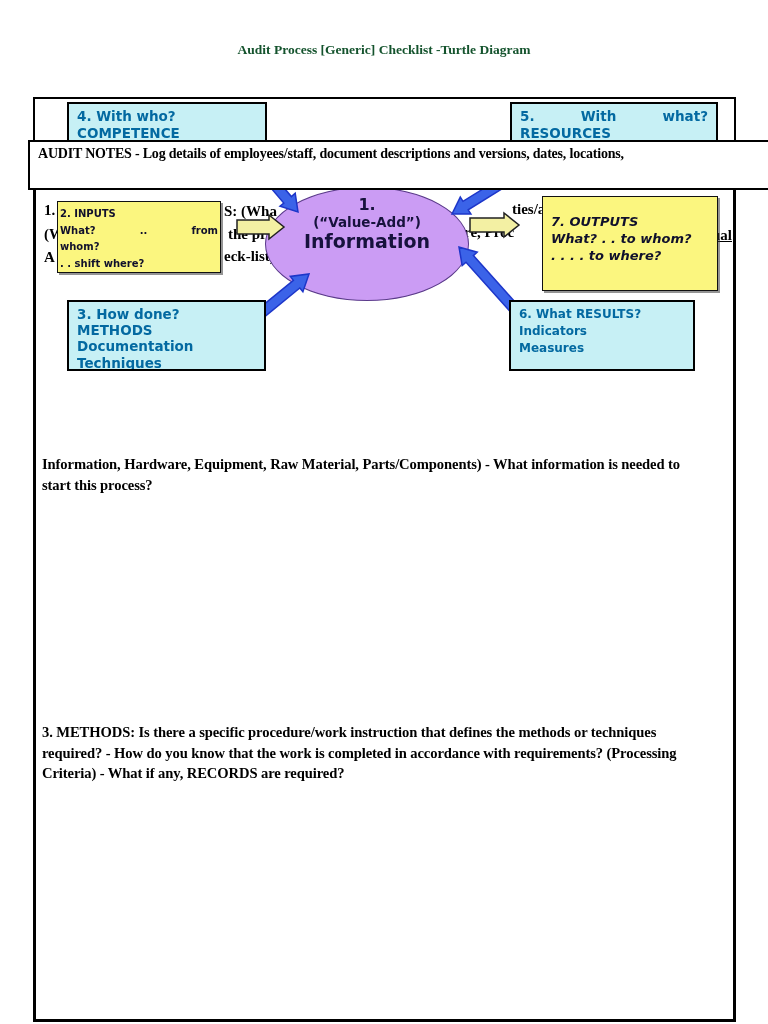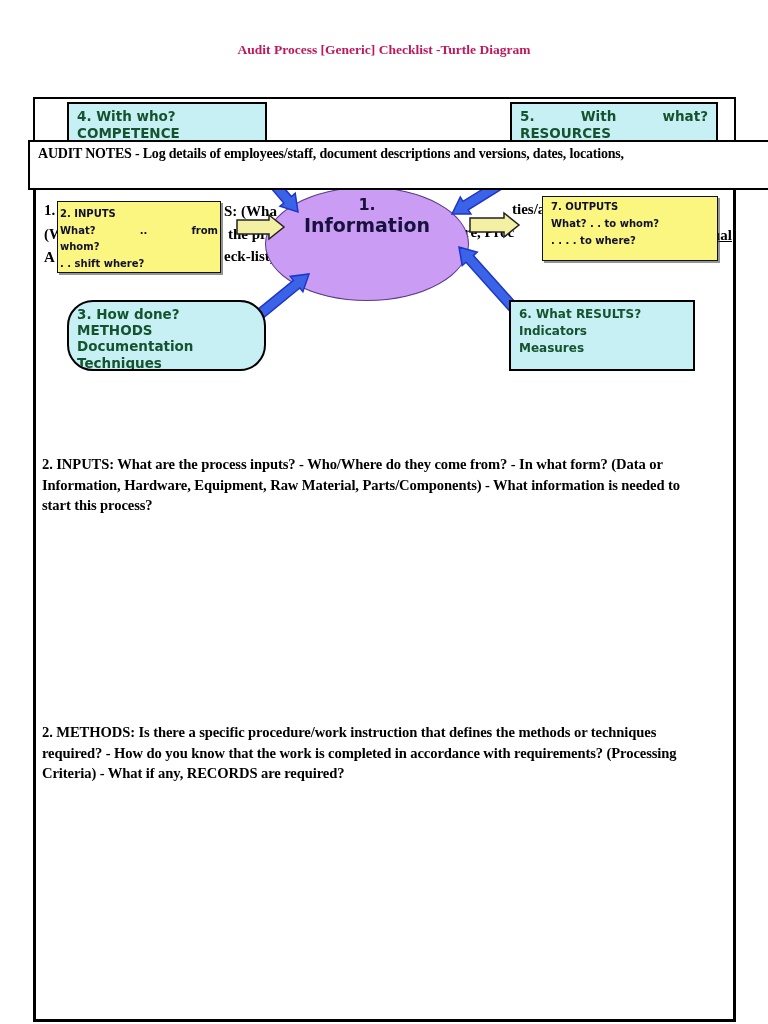--- a/index.html
+++ b/index.html
@@ -1,38 +1,38 @@
 <!DOCTYPE html>
 <html><head>
 <meta charset="utf-8">
 <style>
   html,body{margin:0;padding:0;background:#ffffff;}
   #page{position:relative;width:768px;height:1024px;background:#fff;overflow:hidden;
         font-family:"Liberation Serif", serif;}
   .abs{position:absolute;}
 
   
-  #title{left:0;top:42px;width:768px;text-align:center;font-weight:bold;font-size:13.5px;color:#be185d;}
+  #title{left:0;top:42px;width:768px;text-align:center;font-weight:bold;font-size:13.5px;color:#14532d;}
 
   
   #top-strip{left:33px;top:97px;width:699px;height:44px;background:#fff;border:2px solid #000;z-index:1;}
   #main-frame{left:33px;top:186px;width:697px;height:830px;background:#fff;border:3px solid #000;z-index:0;}
   #notes-box{left:28px;top:140px;width:727px;height:42px;background:#fff;border:2px solid #000;z-index:6;
              padding:2px 8px;font-weight:bold;font-size:14px;color:#000;line-height:20px;white-space:nowrap;letter-spacing:-0.2px;}
 
   
   .cyanbox{background:#C7F0F5;border:2px solid #000;font-family:"DejaVu Sans",sans-serif;
-           font-weight:bold;color:#14532d;z-index:5;overflow:hidden;}
+           font-weight:bold;color:#0369a1;z-index:5;overflow:hidden;}
   .yellowbox{background:#FBF67F;border:1.5px solid #111;box-shadow:2px 2px 0 rgba(60,60,60,.55);
            font-family:"DejaVu Sans",sans-serif;font-weight:bold;color:#10102c;z-index:5;overflow:hidden;}
   #box-competence{left:67px;top:102px;width:180px;height:46px;padding:4px 8px;font-size:13.5px;line-height:16.5px;}
   #box-resources{left:510px;top:102px;width:188px;height:46px;padding:4px 8px;font-size:13.5px;line-height:16.5px;}
   #box-inputs{left:57px;top:201px;width:158px;height:62px;padding:4px 2px;font-size:10px;line-height:16.5px;}
-  #box-outputs{left:542px;top:196px;width:158px;height:61px;padding:1px 8px;font-size:10px;line-height:17px;}
-  #box-methods{left:67px;top:300px;width:179px;height:59px;padding:4px 8px;font-size:13.5px;line-height:16.2px;border-radius:26px;}
+  #box-outputs{left:542px;top:196px;width:158px;height:61px;padding:16px 8px;font-size:13px;line-height:17px;font-style:italic;}
+  #box-methods{left:67px;top:300px;width:179px;height:59px;padding:4px 8px;font-size:13.5px;line-height:16.2px;}
   #box-results{left:509px;top:300px;width:166px;height:59px;padding:4px 8px;font-size:12px;line-height:17px;}
   .jrow{display:flex;justify-content:space-between;}
 
   
   #ellipse{left:265px;top:187px;width:202px;height:112px;background:#CB9CF4;border:1px solid #5a3a8a;
            border-radius:50%;z-index:3;text-align:center;font-family:"DejaVu Sans",sans-serif;
            font-weight:bold;color:#17123d;}
   #ellipse .l1{margin-top:7px;font-size:16px;}
   #ellipse .l2{font-size:19px;line-height:21px;}
   #ellipse .l3{font-size:13.5px;line-height:16px;}
@@ -70,20 +70,21 @@
   <div class="frag" id="f4">?</div>
   <div class="frag" id="f5">(W</div>
   <div class="frag" id="f6">the pro</div>
   <div class="frag" id="f7">re, Proc</div>
   <div class="frag" id="f8">ual</div>
   <div class="frag" id="f9">A</div>
   <div class="frag" id="f10">eck-list)</div>
 
   <div id="ellipse" class="abs">
     <div class="l1">1.</div>
+    <div class="l3">(“Value-Add”)</div>
     <div class="l4">Information</div>
   </div>
 
   <svg id="arrows" class="abs" viewBox="0 0 768 1024" xmlns="http://www.w3.org/2000/svg">
     <polygon points="248.2,161.2 283.8,203.1 280.0,206.3 298,212 295.2,193.3 291.4,196.6 255.8,154.8" fill="#3B63E8" stroke="#1d36c9" stroke-width="1.5"></polygon>
     <polygon points="507.4,173.8 463.0,201.3 460.3,197.1 452,214 470.9,214.1 468.2,209.8 512.6,182.3" fill="#3B63E8" stroke="#1d36c9" stroke-width="1.5"></polygon>
     <polygon points="240.2,336.9 299.8,288.0 302.9,291.8 309,274 290.3,276.4 293.4,280.3 233.8,329.1" fill="#3B63E8" stroke="#1d36c9" stroke-width="1.5"></polygon>
     <polygon points="540.7,330.7 473.4,255.6 477.2,252.2 459,247 462.2,265.6 466.0,262.2 533.3,337.3" fill="#3B63E8" stroke="#1d36c9" stroke-width="1.5"></polygon>
     <polygon points="237,220 269,220 269,215 284,227 269,239 269,234 237,234" fill="#F3F0A3" stroke="#222" stroke-width="1.5"></polygon>
     <polygon points="470,218 504,218 504,213 519,225 504,237 504,232 470,232" fill="#F3F0A3" stroke="#222" stroke-width="1.5"></polygon>
@@ -133,24 +134,23 @@
     <div>6. What RESULTS?</div>
     <div>Indicators</div>
     <div>Measures</div>
   </div>
 
   <div id="notes-box" class="abs">
     <div>AUDIT NOTES - Log details of employees/staff, document descriptions and versions, dates, locations,</div>
   </div>
 
   <div id="q-inputs" class="abs question">
-    <div>2. INPUTS: What are the process inputs? - Who/Where do they come from? - In what form? (Data or</div>
     <div>Information, Hardware, Equipment, Raw Material, Parts/Components) - What information is needed to</div>
     <div>start this process?</div>
   </div>
 
   <div id="q-methods" class="abs question">
-    <div>2. METHODS: Is there a specific procedure/work instruction that defines the methods or techniques</div>
+    <div>3. METHODS: Is there a specific procedure/work instruction that defines the methods or techniques</div>
     <div>required? -  How do you know that the work is completed in accordance with requirements? (Processing</div>
     <div>Criteria) - What if any, RECORDS are required?</div>
   </div>
 
 </div>
 
 </body></html>

